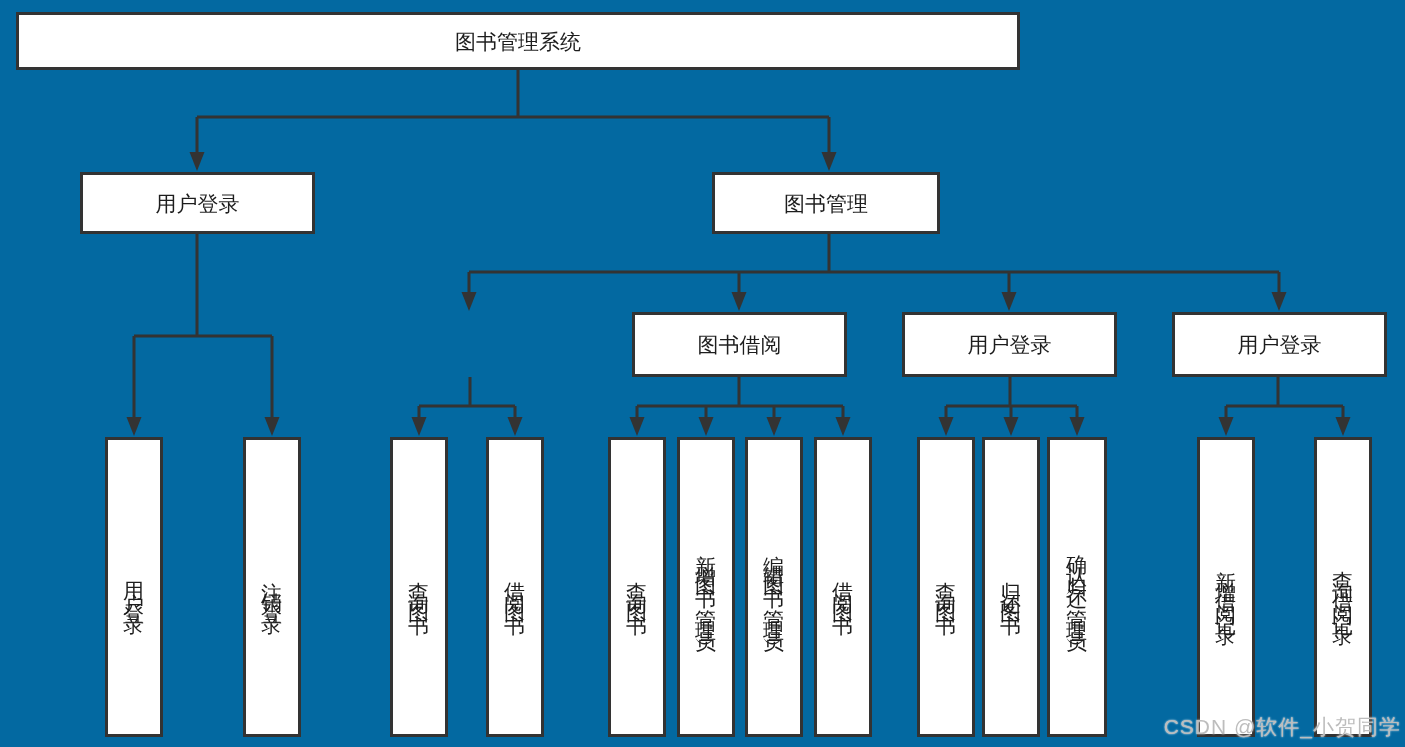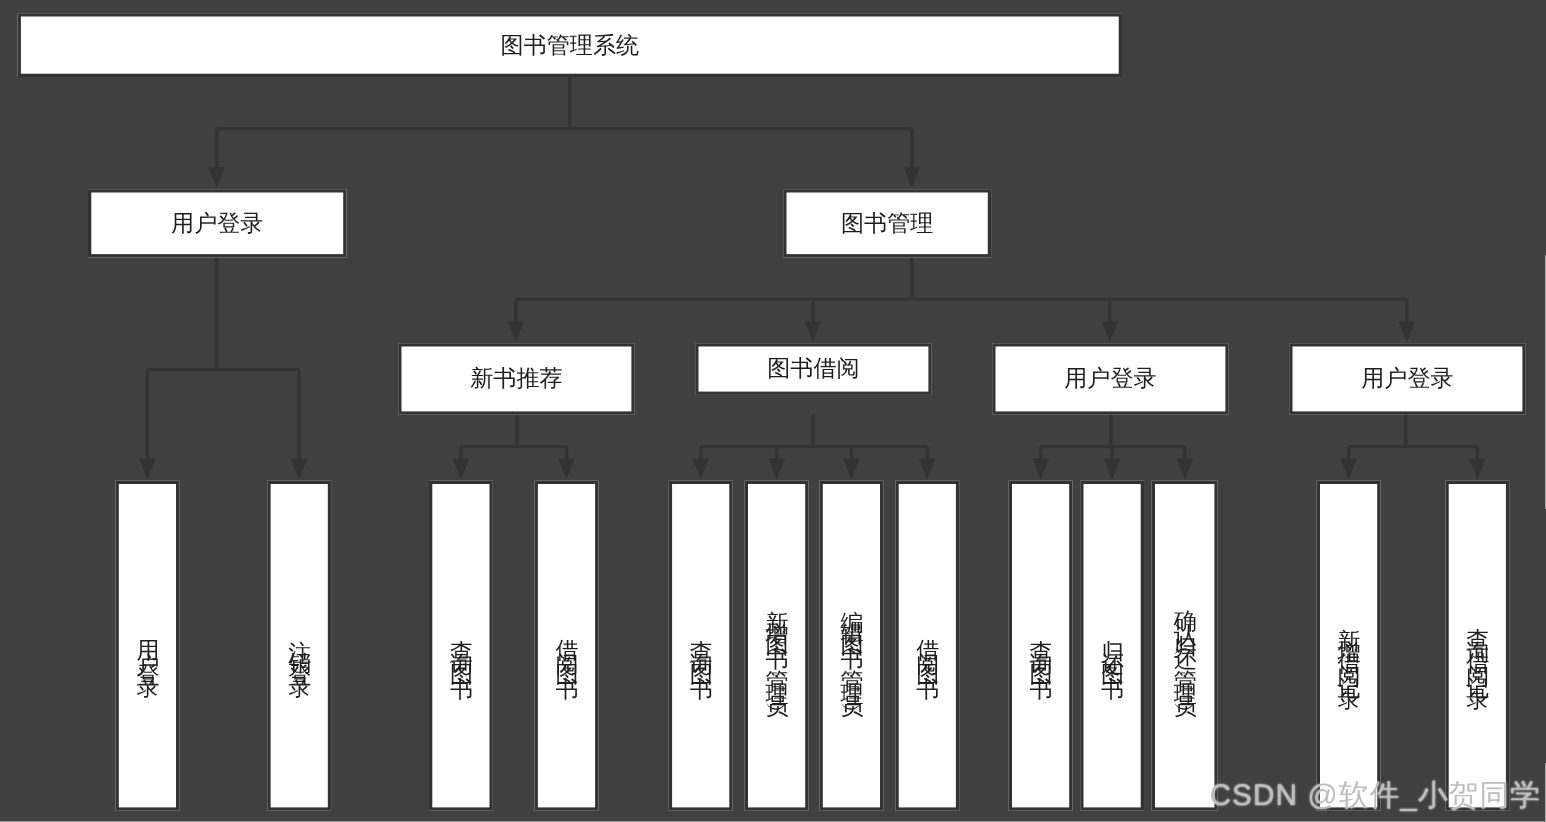--- a/index.html
+++ b/index.html
@@ -4,21 +4,21 @@
 <style>
   html, body {
     margin: 0;
     padding: 0;
     background: #ffffff;
   }
   .stage {
     position: relative;
     width: 1405px;
     height: 747px;
-    background: #404040;
+    background: #0369a1;
     overflow: hidden;
     font-family: "Liberation Sans", sans-serif;
   }
   .connector-svg {
     position: absolute;
     left: 0;
     top: 0;
     width: 1405px;
     height: 747px;
   }
@@ -38,21 +38,21 @@
   .vnode {
     writing-mode: vertical-rl;
     text-orientation: mixed;
     letter-spacing: 11px;
     font-size: 21px;
   }
   .watermark {
     position: absolute;
     right: 4px;
     bottom: 6px;
-    font-size: 27px;
+    font-size: 21px;
     color: #bdbdbd;
     letter-spacing: 1px;
     text-shadow: 0 0 2px #ffffff;
     pointer-events: none;
   }
 </style>
 </head>
 <body>
 
 <div class="stage">
@@ -93,24 +93,23 @@
       <polygon points="1011,436 1003.5,417 1018.5,417"></polygon>
       <polygon points="1077,436 1069.5,417 1084.5,417"></polygon>
       <polygon points="1226,436 1218.5,417 1233.5,417"></polygon>
       <polygon points="1343,436 1335.5,417 1350.5,417"></polygon>
     </g>
   </svg>
 
   <div class="node" style="left:16px; top:12px; width:1004px; height:58px;">图书管理系统</div>
 
   <div class="node" style="left:80px; top:172px; width:235px; height:62px;">用户登录</div>
-  <div class="node" style="left:712px; top:172px; width:189px; height:62px;">图书管理</div>
+  <div class="node" style="left:712px; top:172px; width:228px; height:62px;">图书管理</div>
 
-  <div class="node" style="left:362px; top:312px; width:215px; height:65px;">新书推荐</div>
-  <div class="node" style="left:632px; top:312px; width:215px; height:47px;">图书借阅</div>
+  <div class="node" style="left:632px; top:312px; width:215px; height:65px;">图书借阅</div>
   <div class="node" style="left:902px; top:312px; width:215px; height:65px;">用户登录</div>
   <div class="node" style="left:1172px; top:312px; width:215px; height:65px;">用户登录</div>
 
   <div class="node vnode" style="left:105px; top:437px; width:58px; height:300px;">用户登录</div>
   <div class="node vnode" style="left:243px; top:437px; width:58px; height:300px;">注销登录</div>
 
   <div class="node vnode" style="left:390px; top:437px; width:58px; height:300px;">查询图书</div>
   <div class="node vnode" style="left:486px; top:437px; width:58px; height:300px;">借阅图书</div>
 
   <div class="node vnode" style="left:608px; top:437px; width:58px; height:300px;">查询图书</div>

